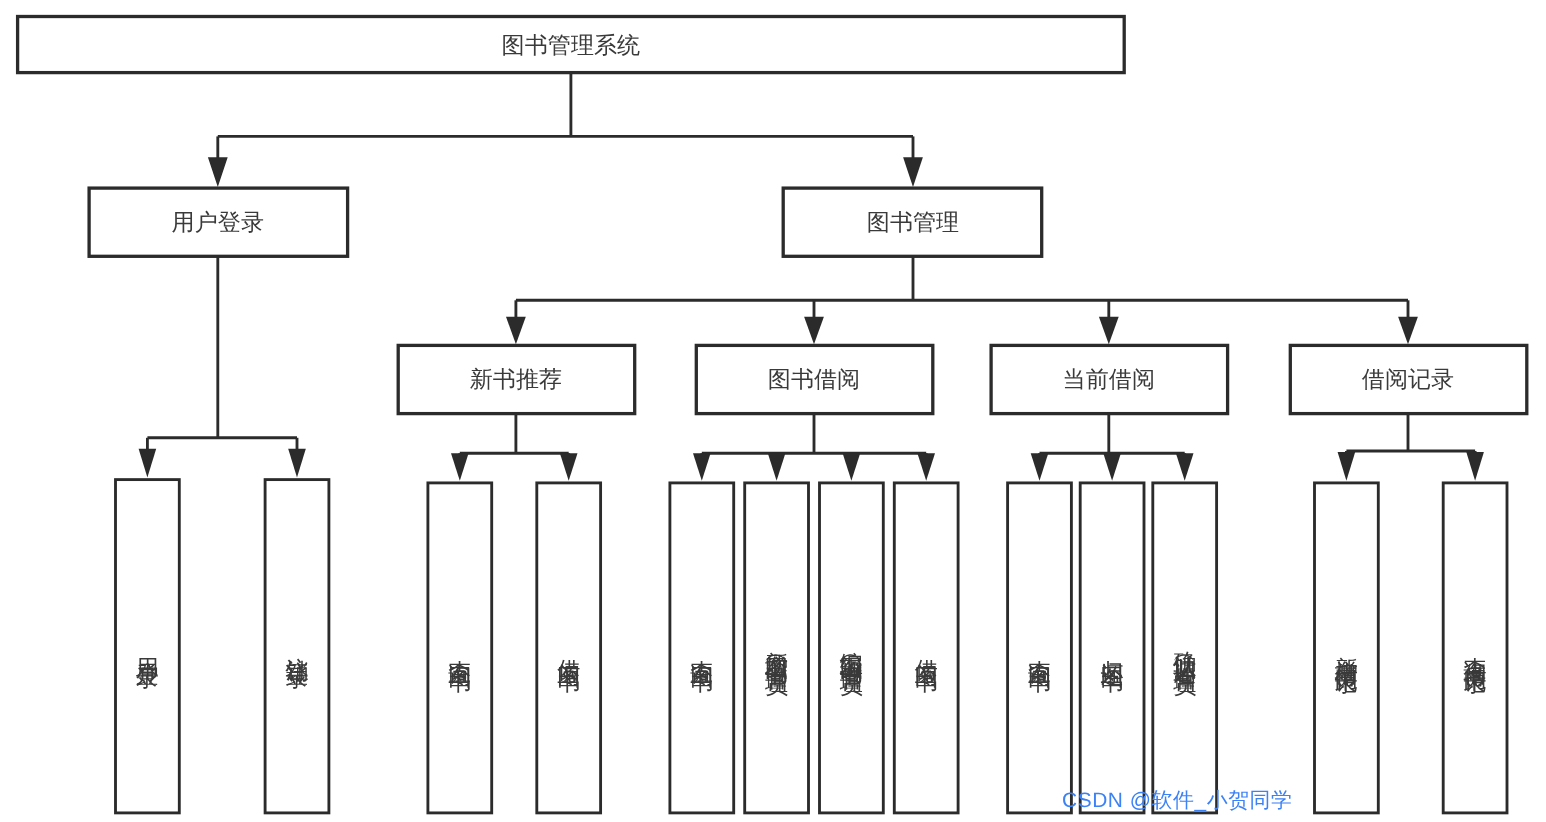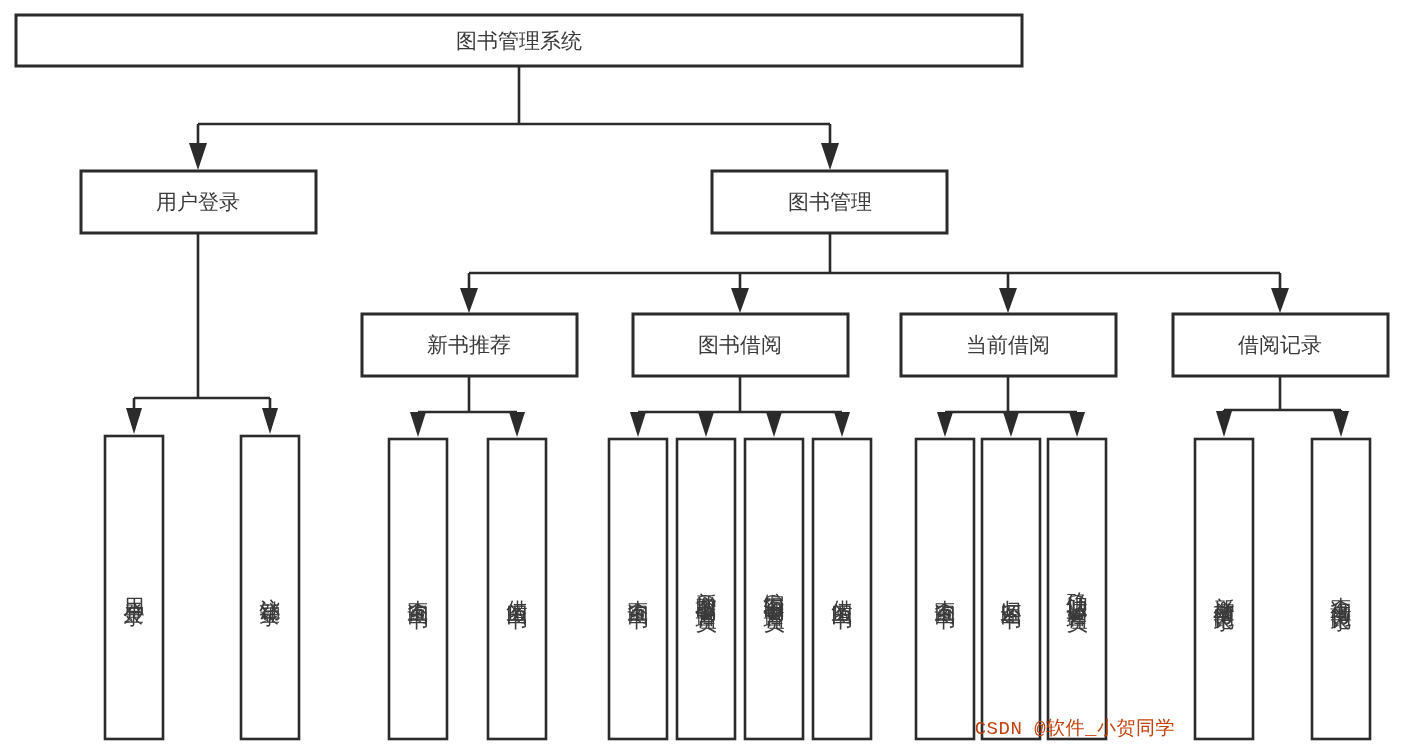--- a/index.html
+++ b/index.html
@@ -60,23 +60,23 @@
     fill: #3a3a3a;
     writing-mode: vertical-rl;
     text-orientation: upright;
     letter-spacing: 3px;
     text-anchor: middle;
   }
   .watermark-text {
     position: absolute;
     right: 8px;
     bottom: 6px;
-    font-family: Liberation Mono, monospace;
+    font-family: Liberation Sans, sans-serif;
     font-size: 19px;
-    color: #c2410c;
+    color: #3b82f6;
     white-space: nowrap;
     letter-spacing: 0.5px;
     pointer-events: none;
   }
 </style>
 </head>
 <body>
 
 <div id="diagram-root">
 

